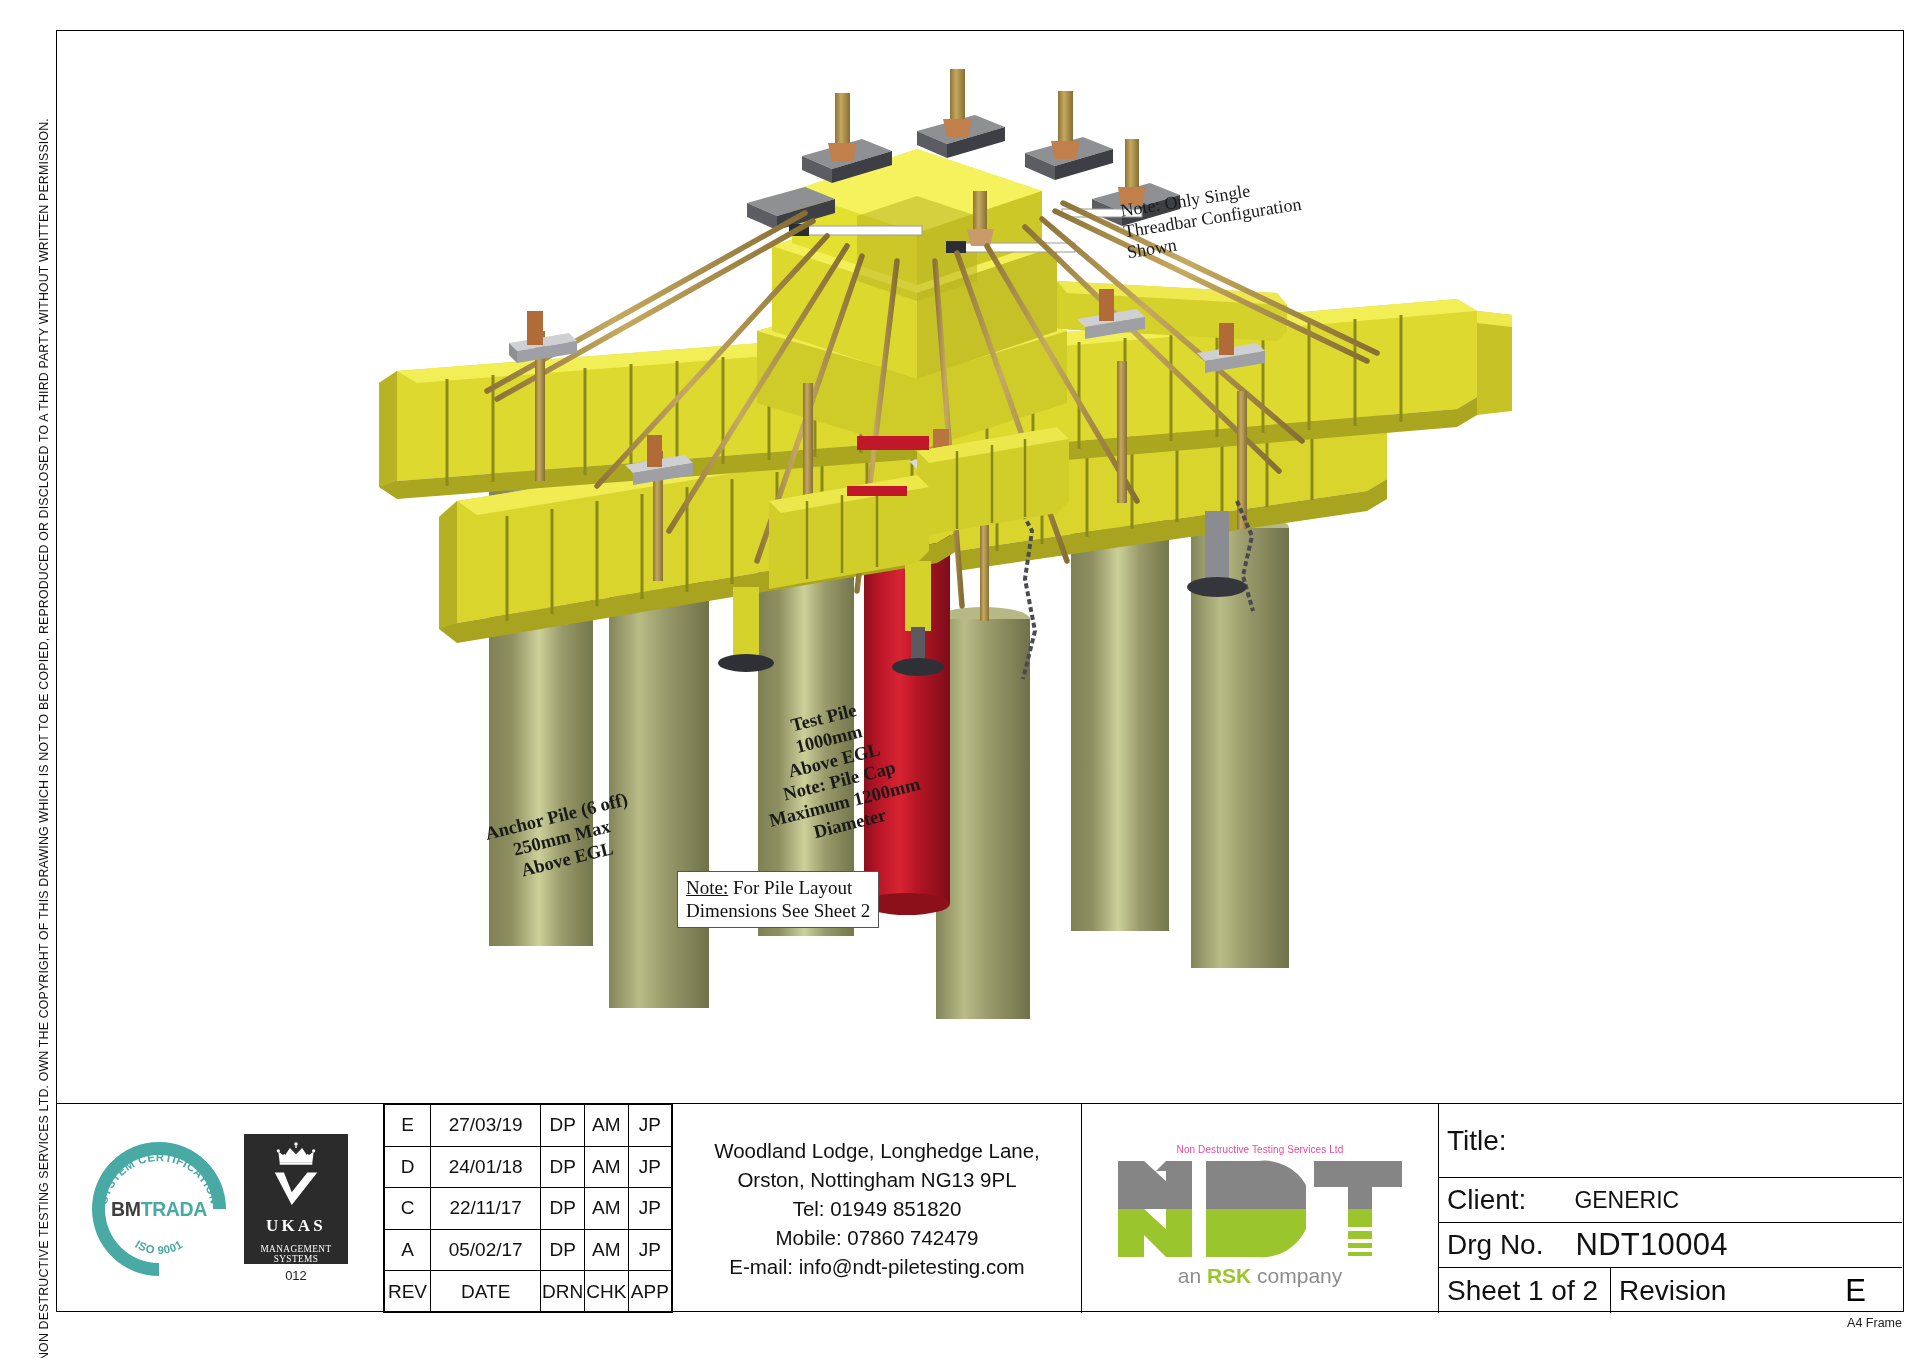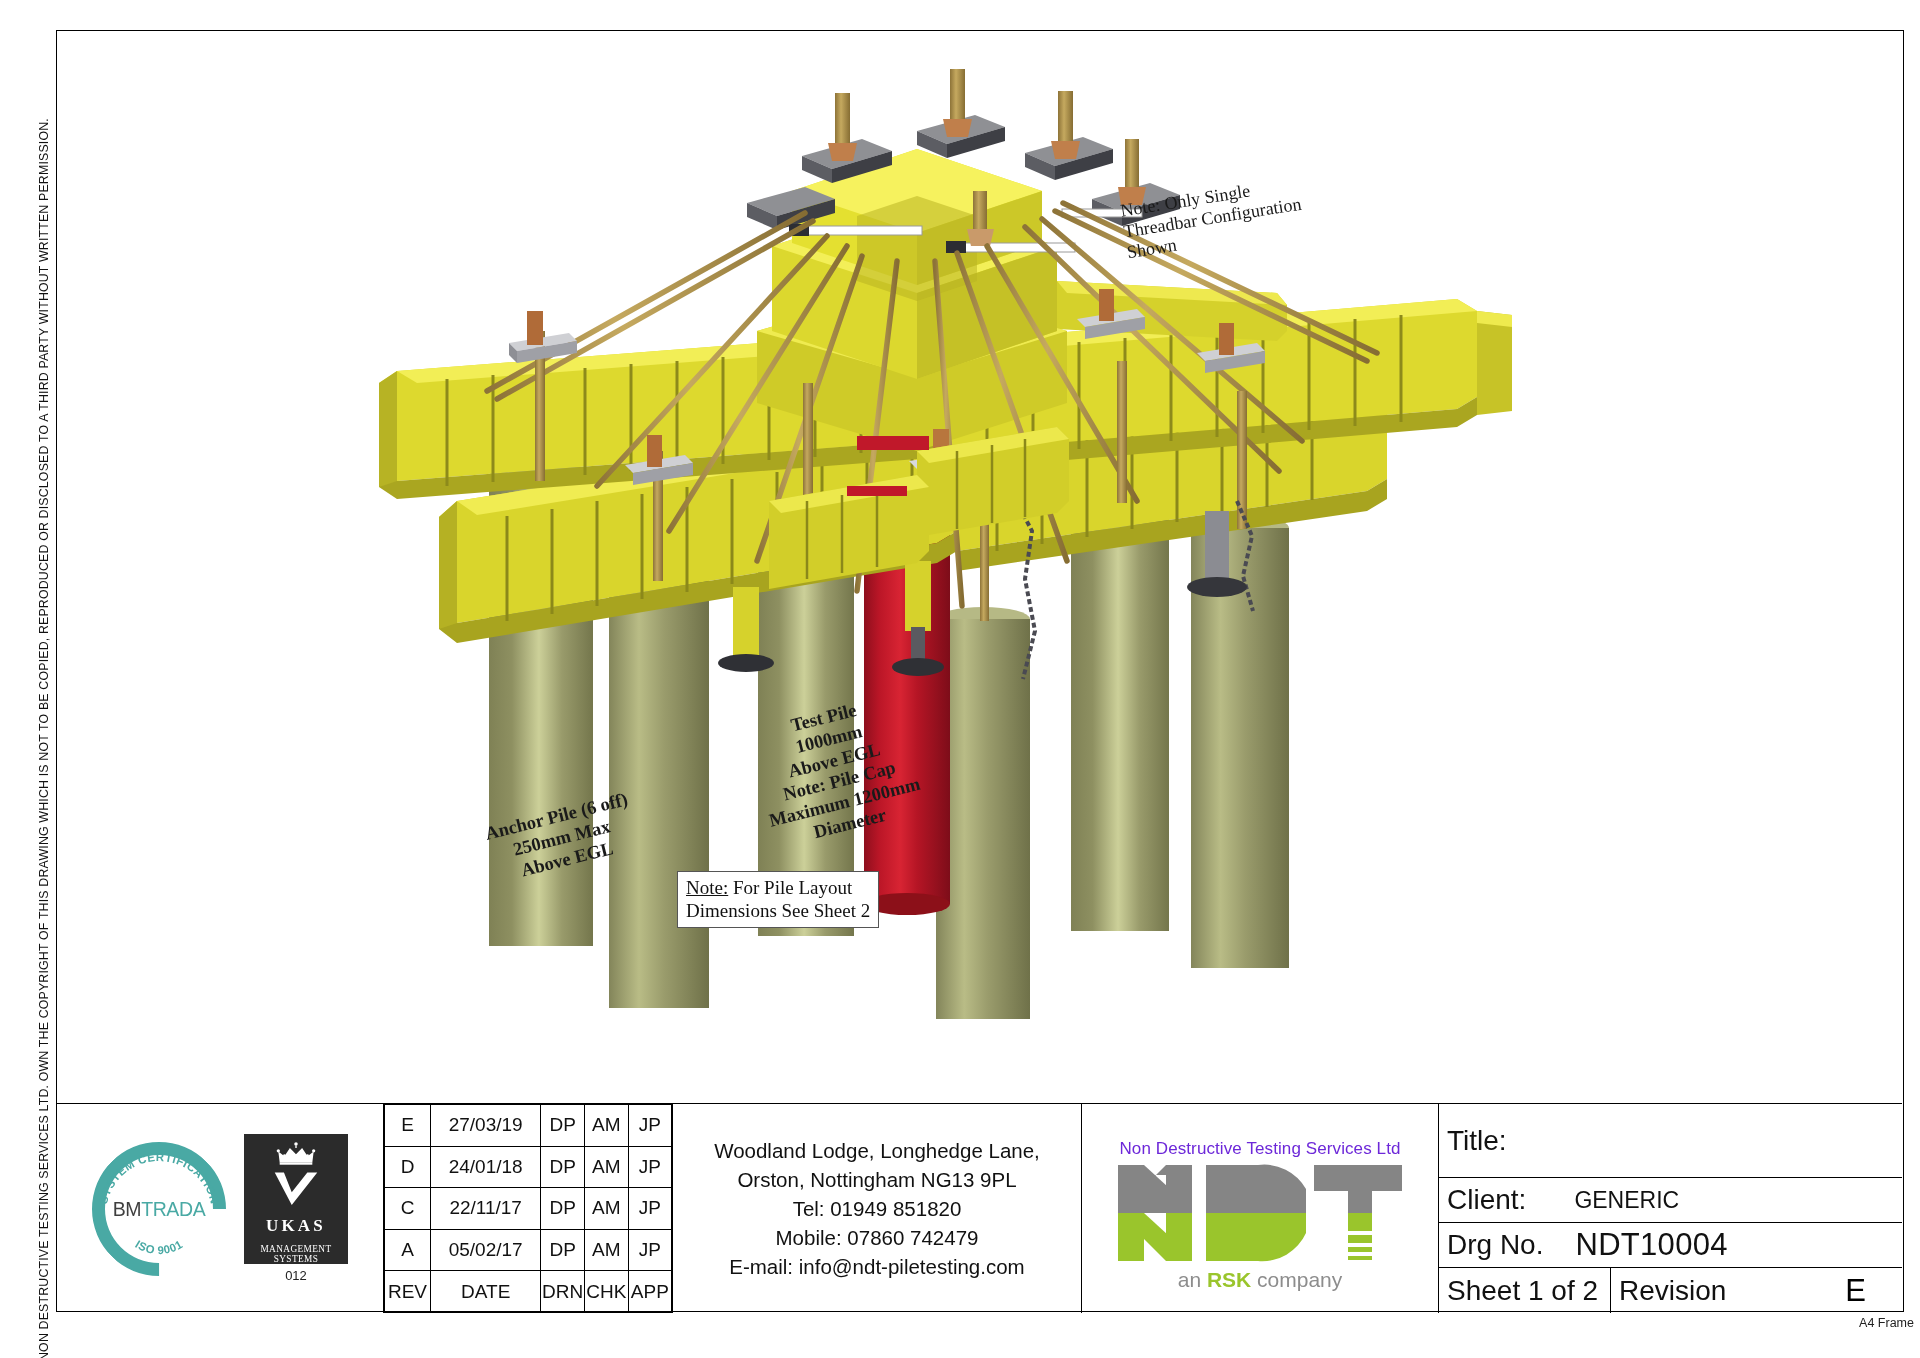--- a/index.html
+++ b/index.html
@@ -37,21 +37,21 @@
   
   .titleblock{position:absolute;left:57px;top:1103px;width:1845px;height:209px;border-top:1.5px solid #000;box-sizing:border-box;}
 
   .tb-cell{position:absolute;box-sizing:border-box;}
 
   
   .certs{left:0px;top:0px;width:327px;height:209px;border-right:1.5px solid #000;display:flex;align-items:center;justify-content:center;gap:18px;}
 
   .bmtrada{position:relative;width:134px;height:134px;}
   .bm-ring{position:absolute;inset:0;border:13px solid #49a9a4;border-radius:50%;border-right-color:transparent;transform:rotate(45deg);}
-  .bm-text{position:absolute;left:0;right:0;top:50%;transform:translateY(-50%);text-align:center;font-size:19.5px;font-weight:normal;letter-spacing:-.4px;}
+  .bm-text{position:absolute;left:0;right:0;top:50%;transform:translateY(-50%);text-align:center;font-size:19.5px;font-weight:bold;letter-spacing:-.4px;}
   .bm-text .b1{color:#3f3f3f;}
   .bm-text .b2{color:#49a9a4;}
   .bm-arc-top{position:absolute;left:0;top:0;width:134px;height:134px;}
   .bm-arc-top text{font-size:11.4px;fill:#49a9a4;font-family:"Liberation Sans",sans-serif;font-weight:bold;letter-spacing:.5px;}
 
   .ukaswrap{display:flex;flex-direction:column;align-items:center;gap:4px;}
   .ukas{width:104px;height:130px;background:#2b2b2b;position:relative;display:flex;flex-direction:column;align-items:center;justify-content:flex-start;padding-top:8px;box-sizing:border-box;gap:8px;}
   .ukas .crown{width:54px;height:30px;}
   .ukas .tick{width:60px;height:46px;margin-top:-2px;}
   .ukas .u1{color:#fff;font-size:17px;font-weight:bold;letter-spacing:3.2px;margin-top:1px;font-family:"Liberation Serif",serif;}
@@ -65,40 +65,40 @@
   .rev-c0{width:46px;}
   .rev-c1{width:115px;}
   .rev-c2,.rev-c3,.rev-c4{width:43px;}
 
   
   .address{left:616px;top:0px;width:409px;height:209px;border-right:1.5px solid #000;display:flex;align-items:center;justify-content:center;}
   .address div{text-align:center;font-size:20.5px;line-height:1.42;color:#111;}
 
   
   .ndtblock{left:1025px;top:0px;width:357px;height:209px;border-right:1.5px solid #000;display:flex;flex-direction:column;align-items:center;justify-content:center;}
-  .ndt-sub{font-size:17px;color:#6d28d9;letter-spacing:.1px;margin-bottom:2px;margin-top:14px;}
+  .ndt-sub{font-size:10px;color:#ec4899;letter-spacing:.1px;margin-bottom:2px;margin-top:14px;}
   .ndt-logo{width:292px;height:104px;}
   .ndt-rsk{font-size:21px;color:#8d8d8d;margin-top:3px;}
   .ndt-rsk b{color:#9ac52c;}
 
   
   .info{left:1382px;top:0px;width:463px;height:209px;}
   .inforow{position:absolute;left:0;box-sizing:border-box;border-bottom:1.5px solid #000;width:100%;display:flex;align-items:center;}
   .r1{top:0;height:74px;border-bottom:1.5px solid #000;}
   .r2{top:74px;height:45px;}
   .r3{top:119px;height:45px;}
   .r4{top:164px;height:45px;border-bottom:none;}
   .lab{font-size:28px;color:#111;padding-left:8px;}
   .val{font-size:23px;color:#111;}
   .title-lines{font-size:22.5px;line-height:1.22;color:#111;padding-left:6px;}
   .drgno{font-size:31px;color:#111;letter-spacing:.3px;}
   .revcell{position:absolute;right:0;top:0;height:100%;width:292px;border-left:1.5px solid #000;display:flex;align-items:center;box-sizing:border-box;}
   .revletter{font-size:31px;margin-left:auto;padding-right:36px;}
 
-  .a4frame{position:absolute;right:6px;top:1316px;font-size:12.5px;color:#222;}
+  .a4frame{position:absolute;right:18px;top:1316px;font-size:12.5px;color:#222;}
 </style>
 </head>
 <body>
 
 <div class="sheet">
 
   <div class="frame"></div>
 
   <div class="copyright-wrap">
     <div class="copyright">NON DESTRUCTIVE TESTING SERVICES LTD.  OWN THE COPYRIGHT OF THIS DRAWING WHICH IS NOT TO BE COPIED, REPRODUCED OR DISCLOSED TO A THIRD PARTY WITHOUT WRITTEN PERMISSION.</div>

